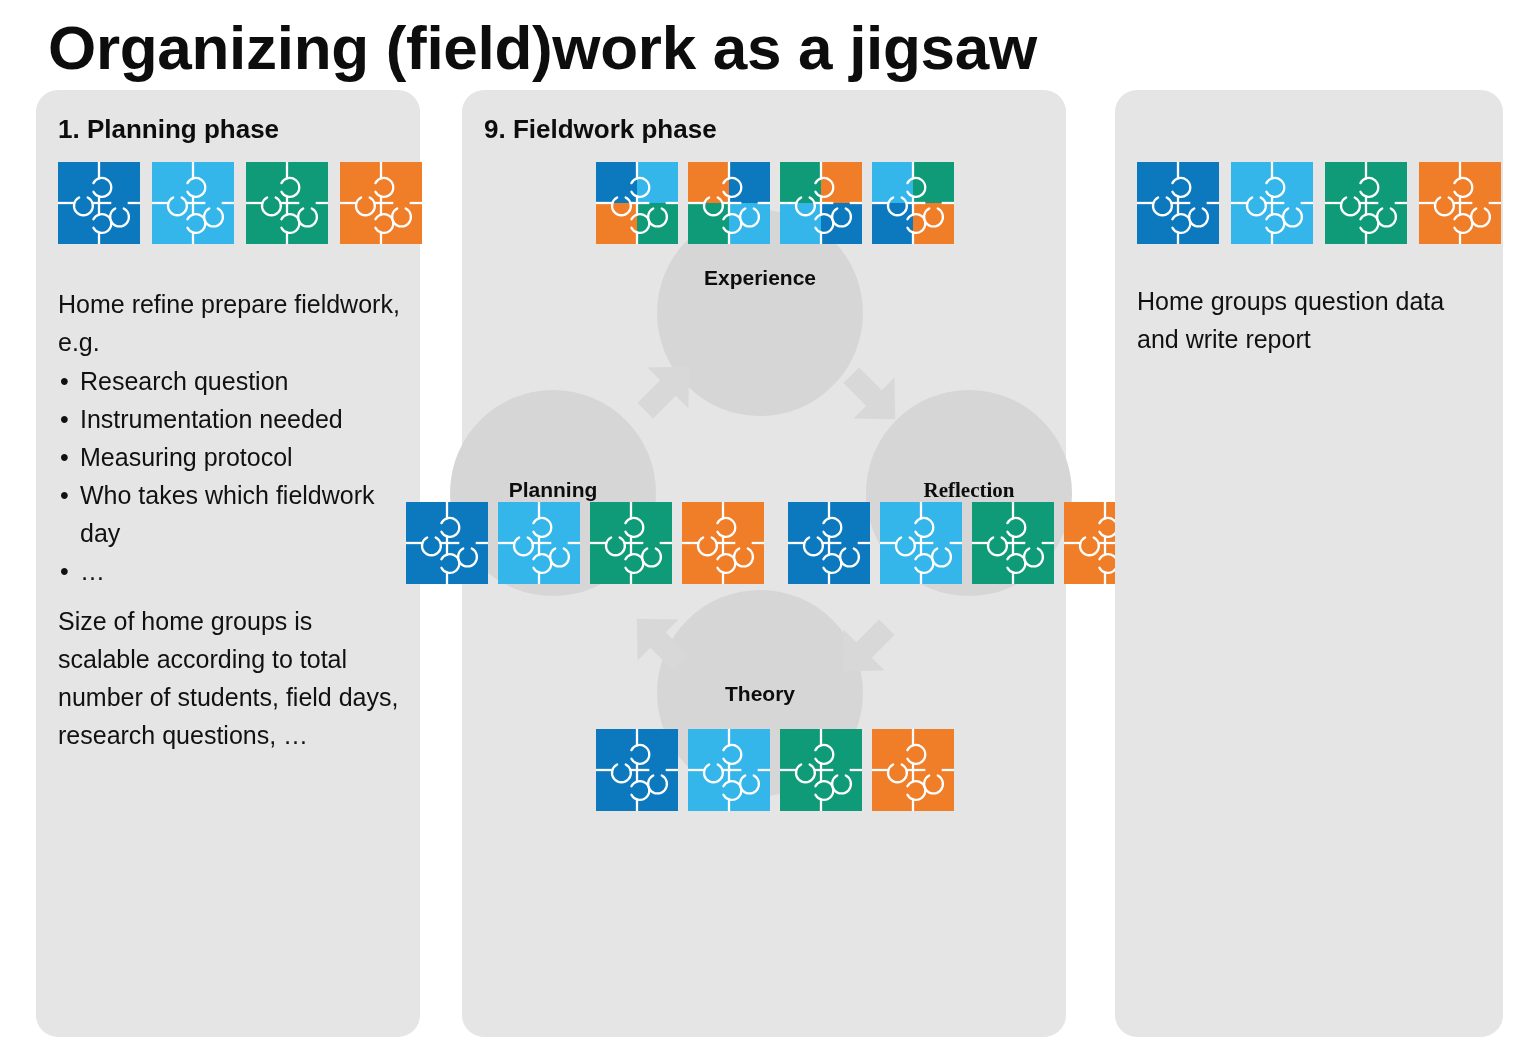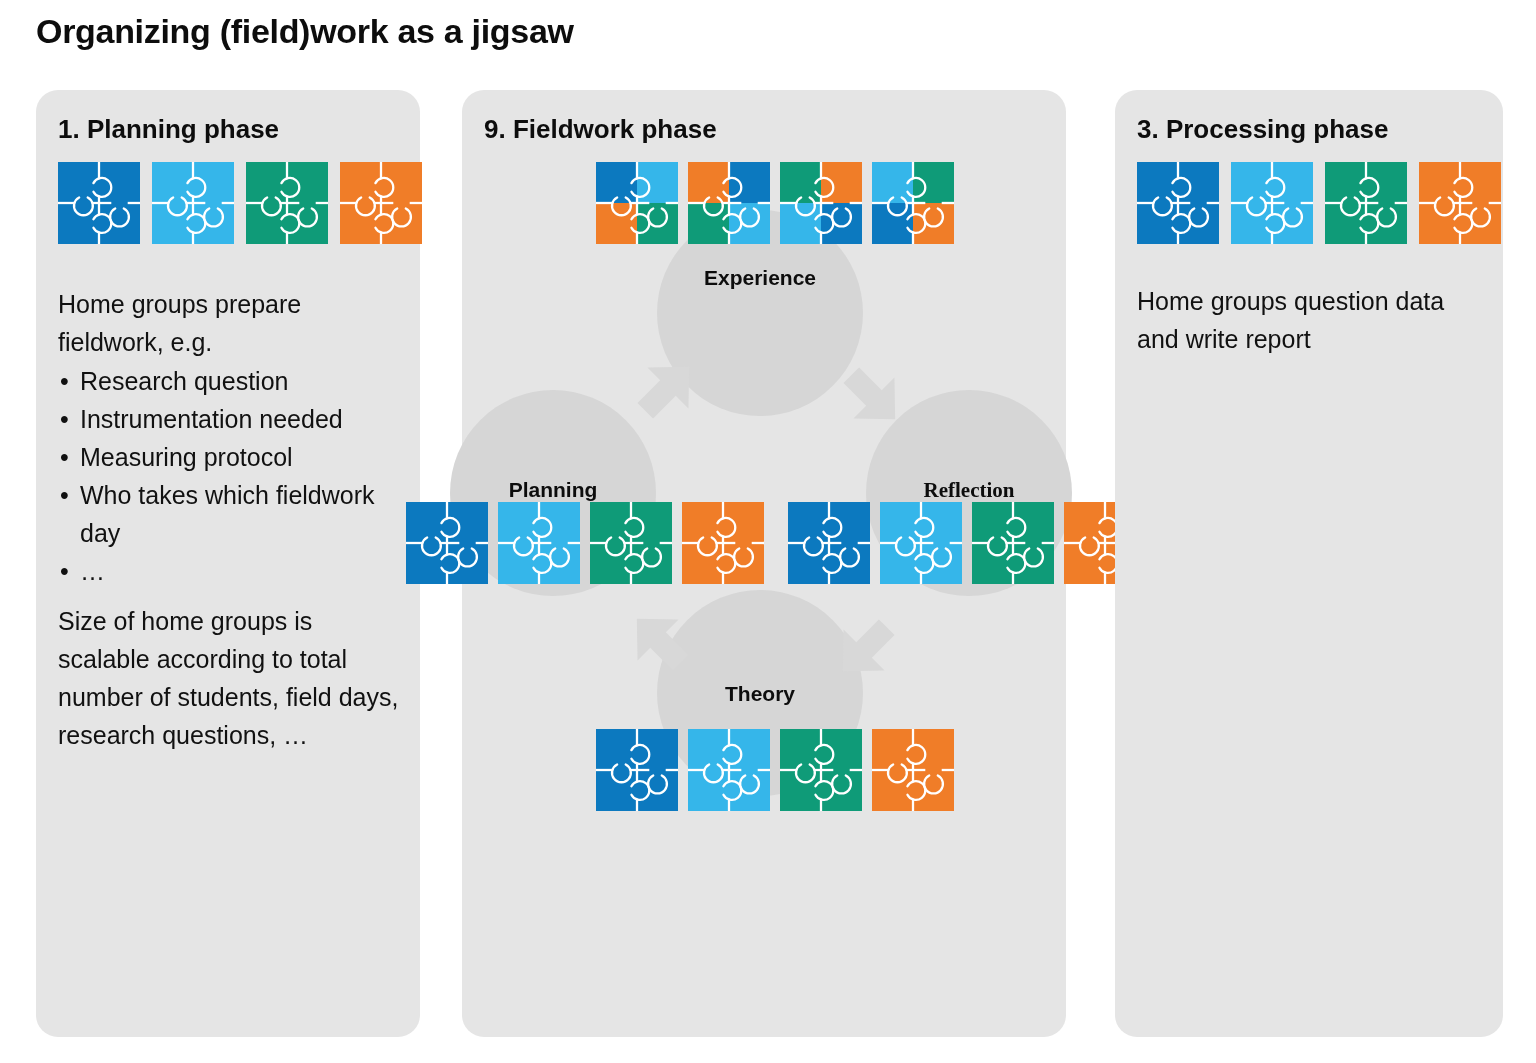--- a/index.html
+++ b/index.html
@@ -6,22 +6,22 @@
   html, body {
     width: 1536px; height: 1063px;
     background: #ffffff;
     font-family: "Liberation Sans", sans-serif;
     overflow: hidden;
   }
   .page { position: relative; width: 1536px; height: 1063px; }
 
   .deck-title {
     position: absolute;
-    left: 36px; top: 12px;
-    font-size: 34px;
+    left: 48px; top: 12px;
+    font-size: 62px;
     font-weight: bold;
     color: #0d0d0d;
     letter-spacing: -0.3px;
     white-space: nowrap;
   }
 
   .panel {
     position: absolute;
     background: #e5e5e5;
     border-radius: 22px;
@@ -159,21 +159,21 @@
           <path d="M 35.426808476903695 57.21886958745607 A 9.43 9.43 0 1 1 35.426808476903695 65.78113041254393" stroke="#ffffff" stroke-width="2.2960000000000003" fill="none" stroke-linecap="round"></path>
           <line x1="41" y1="69.7" x2="41" y2="82" stroke="#ffffff" stroke-width="2.2960000000000003"></line>
           <line x1="0" y1="41" x2="17.22" y2="41" stroke="#ffffff" stroke-width="2.2960000000000003"></line>
           <path d="M 29.701130412543925 35.426808476903695 A 9.43 9.43 0 1 1 21.13886958745607 35.426808476903695" stroke="#ffffff" stroke-width="2.2960000000000003" fill="none" stroke-linecap="round"></path>
           <line x1="33.62" y1="41" x2="41" y2="41" stroke="#ffffff" stroke-width="2.2960000000000003"></line>
           <line x1="41" y1="41" x2="53.3" y2="41" stroke="#ffffff" stroke-width="2.2960000000000003"></line>
           <path d="M 57.218869587456076 46.57319152309631 A 9.43 9.43 0 1 0 65.78113041254393 46.573191523096305" stroke="#ffffff" stroke-width="2.2960000000000003" fill="none" stroke-linecap="round"></path>
           <line x1="69.7" y1="41" x2="82" y2="41" stroke="#ffffff" stroke-width="2.2960000000000003"></line>
         </svg>
       </div>
-    <div class="body-text" id="p1-intro" style="left:22px; top:195px; width:345px;">Home groups prepare fieldwork, e.g.</div>
+    <div class="body-text" id="p1-intro" style="left:22px; top:195px; width:345px;">Home refine prepare fieldwork, e.g.</div>
     <ul class="bullets" id="p1-bullets" style="position:absolute; left:22px; top:272px; width:350px;">
         <li>Research question</li>
         <li>Instrumentation needed</li>
         <li>Measuring protocol</li>
         <li>Who takes which fieldwork day</li>
         <li>…</li>
       </ul>
     <div class="body-text" id="p1-note" style="left:22px; top:512px; width:346px;">Size of home groups is scalable according to total number of students, field days, research questions, …</div>
   </div>
 
@@ -507,21 +507,20 @@
           <line x1="33.62" y1="41" x2="41" y2="41" stroke="#ffffff" stroke-width="2.2960000000000003"></line>
           <line x1="41" y1="41" x2="53.3" y2="41" stroke="#ffffff" stroke-width="2.2960000000000003"></line>
           <path d="M 57.218869587456076 46.57319152309631 A 9.43 9.43 0 1 0 65.78113041254393 46.573191523096305" stroke="#ffffff" stroke-width="2.2960000000000003" fill="none" stroke-linecap="round"></path>
           <line x1="69.7" y1="41" x2="82" y2="41" stroke="#ffffff" stroke-width="2.2960000000000003"></line>
         </svg>
       </div>
 
   </div>
 
   <div class="panel" id="panel-3">
-    <div class="panel-title">3. Processing phase</div>
     <div class="jig-row" id="jigrow-p3" style="left: 22px; top: 72px; gap: 12px;">
         <svg width="82" height="82" viewBox="0 0 82 82" class="jig">
           <rect x="0" y="0" width="41" height="41" fill="#0c79bf"></rect>
           <rect x="41" y="0" width="41" height="41" fill="#0c79bf"></rect>
           <rect x="0" y="41" width="41" height="41" fill="#0c79bf"></rect>
           <rect x="41" y="41" width="41" height="41" fill="#0c79bf"></rect>
           <line x1="41" y1="0" x2="41" y2="17.22" stroke="#ffffff" stroke-width="2.2960000000000003"></line>
           <path d="M 35.426808476903695 21.13886958745607 A 9.43 9.43 0 1 1 35.426808476903695 29.701130412543925" stroke="#ffffff" stroke-width="2.2960000000000003" fill="none" stroke-linecap="round"></path>
           <line x1="41" y1="33.62" x2="41" y2="41" stroke="#ffffff" stroke-width="2.2960000000000003"></line>
           <line x1="41" y1="41" x2="41" y2="53.3" stroke="#ffffff" stroke-width="2.2960000000000003"></line>

